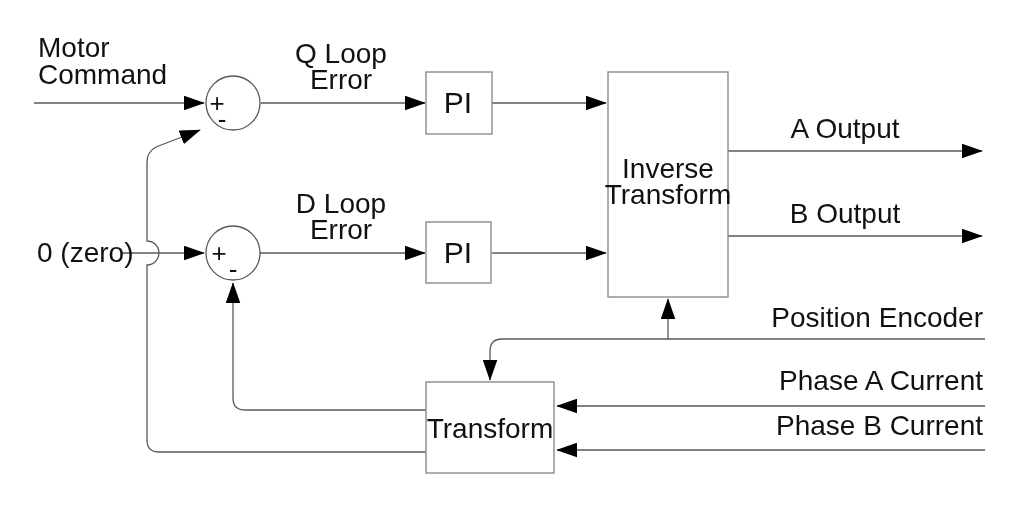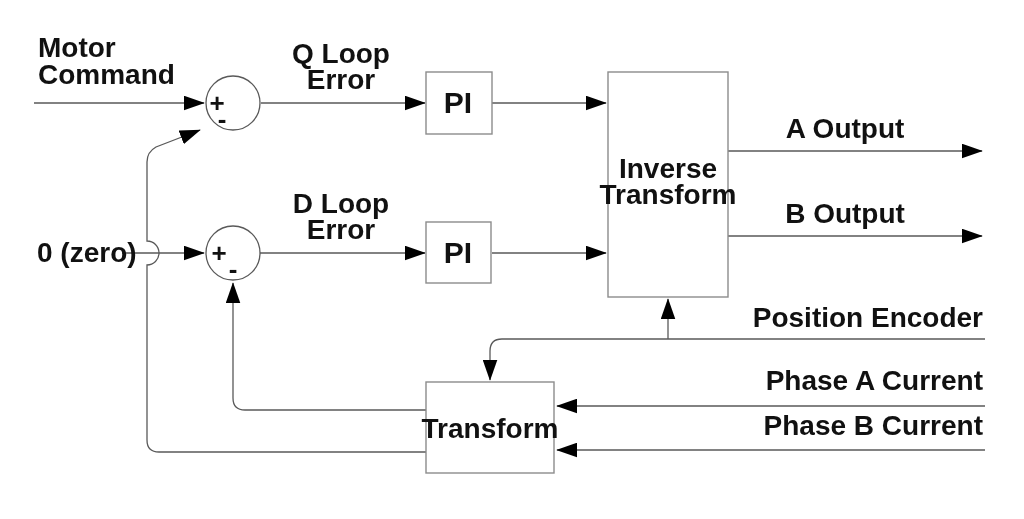--- a/index.html
+++ b/index.html
@@ -1,16 +1,16 @@
 <!DOCTYPE html>
 <html><head>
 <meta charset="utf-8">
 <style>
   html, body { margin: 0; padding: 0; background: #ffffff; }
-  .canvas-wrap { width: 1024px; height: 519px; position: relative; background: #ffffff; font-weight: bold; }
+  .canvas-wrap { width: 1024px; height: 519px; position: relative; background: #ffffff; }
   svg { display: block; }
   .lbl {
     font-family: "Liberation Sans", "DejaVu Sans", sans-serif;
     font-size: 28px;
   }
   .lbl-pi {
     font-family: "Liberation Sans", "DejaVu Sans", sans-serif;
     font-size: 30px;
   }
   .lbl-sign {

